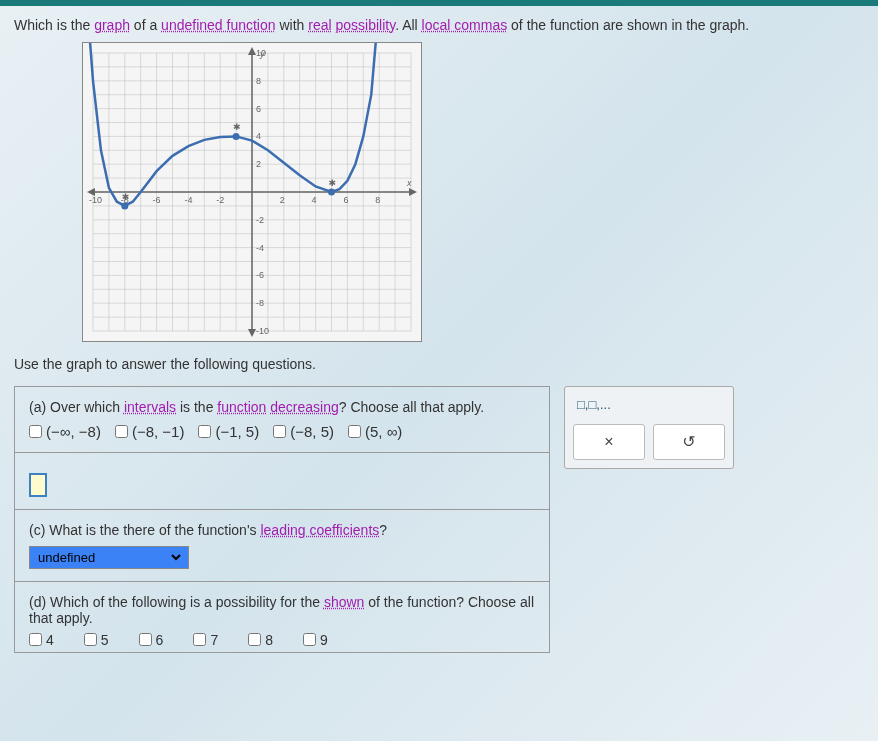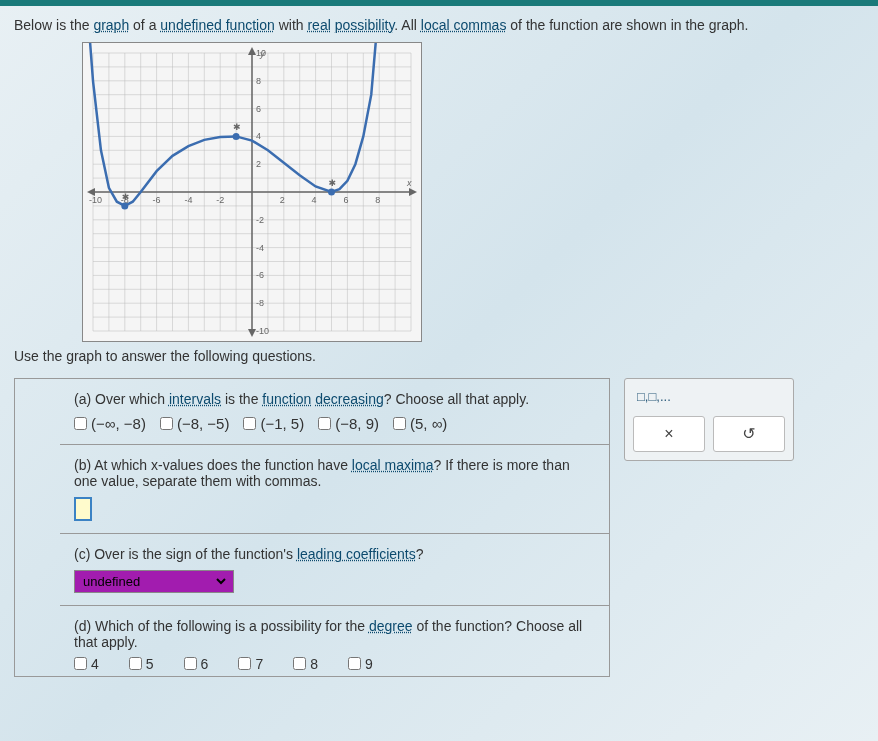--- a/index.html
+++ b/index.html
@@ -1,52 +1,52 @@
 <!DOCTYPE html>
 <html><head>
 <meta charset="utf-8">
 <style>
 * { box-sizing: border-box; margin: 0; padding: 0; }
 body { font-family: Arial, sans-serif; font-size: 14px; color: #333; background: linear-gradient(135deg, #e8f0f4 0%, #d4e4ec 50%, #e8f0f4 100%); width: 878px; height: 741px; overflow: hidden; position: relative; }
 .top-bar { height: 6px; background: #1a7a7a; }
 .content { padding: 10px 14px; }
 .intro { margin-bottom: 6px; line-height: 1.4; }
-.term { text-decoration: underline dotted; color: #0c4a6e; cursor: help; }
+.term { text-decoration: underline dotted; color: #a21caf; cursor: help; }
 .graph-box { width: 340px; height: 300px; background: #f5f5f5; border: 1px solid #888; position: relative; margin: 4px 0 4px 68px; }
-.sub-intro { margin: 6px 0 14px 0; }
+.sub-intro { margin: 14px 0 14px 0; }
 .qa-layout { display: flex; gap: 14px; align-items: flex-start; }
-.qa-col { width: 596px; border: 1px solid #999; background: transparent; padding-left: 45px; }
+.qa-col { width: 536px; border: 1px solid #999; background: transparent; }
 .part { padding: 12px 14px; border-bottom: 1px solid #999; }
 .part:last-child { border-bottom: none; }
 .options-row { display: flex; gap: 14px; flex-wrap: wrap; margin-top: 8px; font-size: 15px; }
 .chk { display: flex; align-items: center; gap: 4px; }
 .chk input { width: 13px; height: 13px; }
 .input-slot { width: 18px; height: 24px; border: 2px solid #3b82c4; background: #fffbcc; margin-top: 8px; }
-.select-look { display: inline-block; margin-top: 8px; border: 1px solid #888; background: #a21caf; padding: 2px 4px; font-size: 13px; }
+.select-look { display: inline-block; margin-top: 8px; border: 1px solid #888; background: #3b82f6; padding: 2px 4px; font-size: 13px; }
 .select-look select { border: none; background: transparent; font-size: 13px; width: 150px; }
 .side-box { width: 170px; border: 1px solid #aaa; background: #eef2f4; border-radius: 3px; padding: 8px; }
 .side-top { display: flex; justify-content: flex-start; gap: 4px; margin-bottom: 10px; color: #2a5a7a; font-size: 13px; padding: 2px 4px; }
 .side-row { display: flex; gap: 8px; }
 .side-btn { flex: 1; height: 36px; background: #fff; border: 1px solid #bbb; border-radius: 3px; display: flex; align-items: center; justify-content: center; font-size: 16px; color: #444; cursor: pointer; }
 svg.axes line.grid { stroke: #bbb; stroke-width: 0.5; }
 svg.axes line.axis { stroke: #666; stroke-width: 1.5; }
 svg.axes text { font-size: 9px; fill: #666; }
 svg.axes path.curve { stroke: #3b6db0; stroke-width: 2.5; fill: none; }
 svg.axes polygon.arrow { fill: #666; }
 .part-d-options { display: flex; gap: 30px; margin-top: 6px; }
 </style>
 </head>
 <body>
 
 <div class="top-bar"></div>
 
 <div class="content">
 
   <p class="intro">
-    <span>Below is the </span><span class="term">graph</span><span> of a </span><span class="term">undefined function</span><span> with </span><span class="term">real</span><span> </span><span class="term">possibility</span><span>. All </span><span class="term">local commas</span><span> of the function are shown in the graph.</span>
+    <span>Which is the </span><span class="term">graph</span><span> of a </span><span class="term">undefined function</span><span> with </span><span class="term">real</span><span> </span><span class="term">possibility</span><span>. All </span><span class="term">local commas</span><span> of the function are shown in the graph.</span>
   </p>
 
   <div class="graph-box">
     <svg class="axes" width="338" height="298" id="chart-svg">
         <line class="grid" x1="10" y1="288" x2="10" y2="10"></line>
         <line class="grid" x1="25.9" y1="288" x2="25.9" y2="10"></line>
         <line class="grid" x1="41.8" y1="288" x2="41.8" y2="10"></line>
         <line class="grid" x1="57.699999999999996" y1="288" x2="57.699999999999996" y2="10"></line>
         <line class="grid" x1="73.6" y1="288" x2="73.6" y2="10"></line>
         <line class="grid" x1="89.5" y1="288" x2="89.5" y2="10"></line>
@@ -132,58 +132,55 @@
         <p>
           <span>(a) Over which </span><span class="term">intervals</span><span> is the </span><span class="term">function</span><span> </span><span class="term">decreasing</span><span>? Choose all that apply.</span>
         </p>
         <div class="options-row" id="pa-opts">
             <label class="chk">
               <input type="checkbox" style="">
               <span>(−∞, −8)</span>
             </label>
             <label class="chk">
               <input type="checkbox" style="">
-              <span>(−8, −5)</span>
+              <span>(−8, −1)</span>
             </label>
             <label class="chk">
               <input type="checkbox" style="">
               <span>(−1, 5)</span>
             </label>
             <label class="chk">
               <input type="checkbox" style="">
-              <span>(−8, 9)</span>
+              <span>(−8, 5)</span>
             </label>
             <label class="chk">
               <input type="checkbox" style="">
               <span>(5, ∞)</span>
             </label>
           </div>
+      </div>
+
+      <div class="part">
+        <div class="input-slot"></div>
       </div>
 
       <div class="part">
         <p>
-          <span>(b) At which x-values does the function have </span><span class="term">local maxima</span><span>? If there is more than one value, separate them with commas.</span>
-        </p>
-        <div class="input-slot"></div>
-      </div>
-
-      <div class="part">
-        <p>
-          <span>(c) Over is the sign of the function's </span><span class="term">leading coefficients</span><span>?</span>
+          <span>(c) What is the there of the function's </span><span class="term">leading coefficients</span><span>?</span>
         </p>
         <span class="select-look">
           <select>
             <option>undefined</option>
           </select>
         </span>
       </div>
 
       <div class="part" style="border-bottom:none; padding-bottom:4px;">
         <p>
-          <span>(d) Which of the following is a possibility for the </span><span class="term">degree</span><span> of the function? Choose all that apply.</span>
+          <span>(d) Which of the following is a possibility for the </span><span class="term">shown</span><span> of the function? Choose all that apply.</span>
         </p>
         <div class="part-d-options" id="pd-opts">
             <label class="chk">
               <input type="checkbox" style="">
               <span>4</span>
             </label>
             <label class="chk">
               <input type="checkbox" style="">
               <span>5</span>
             </label>

